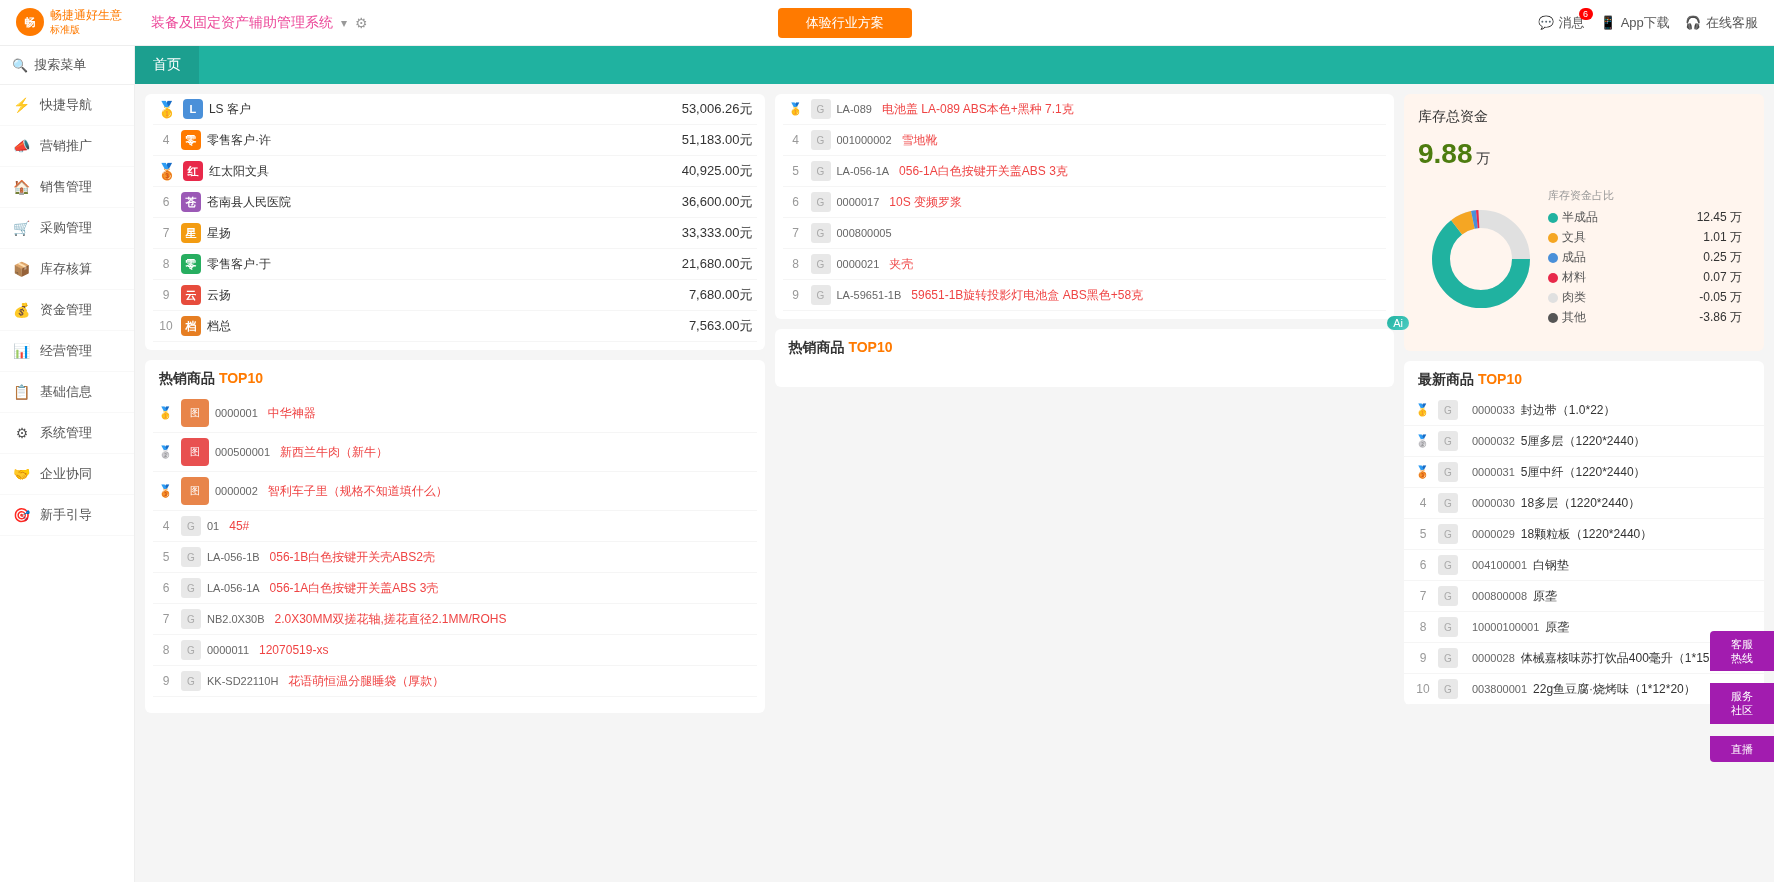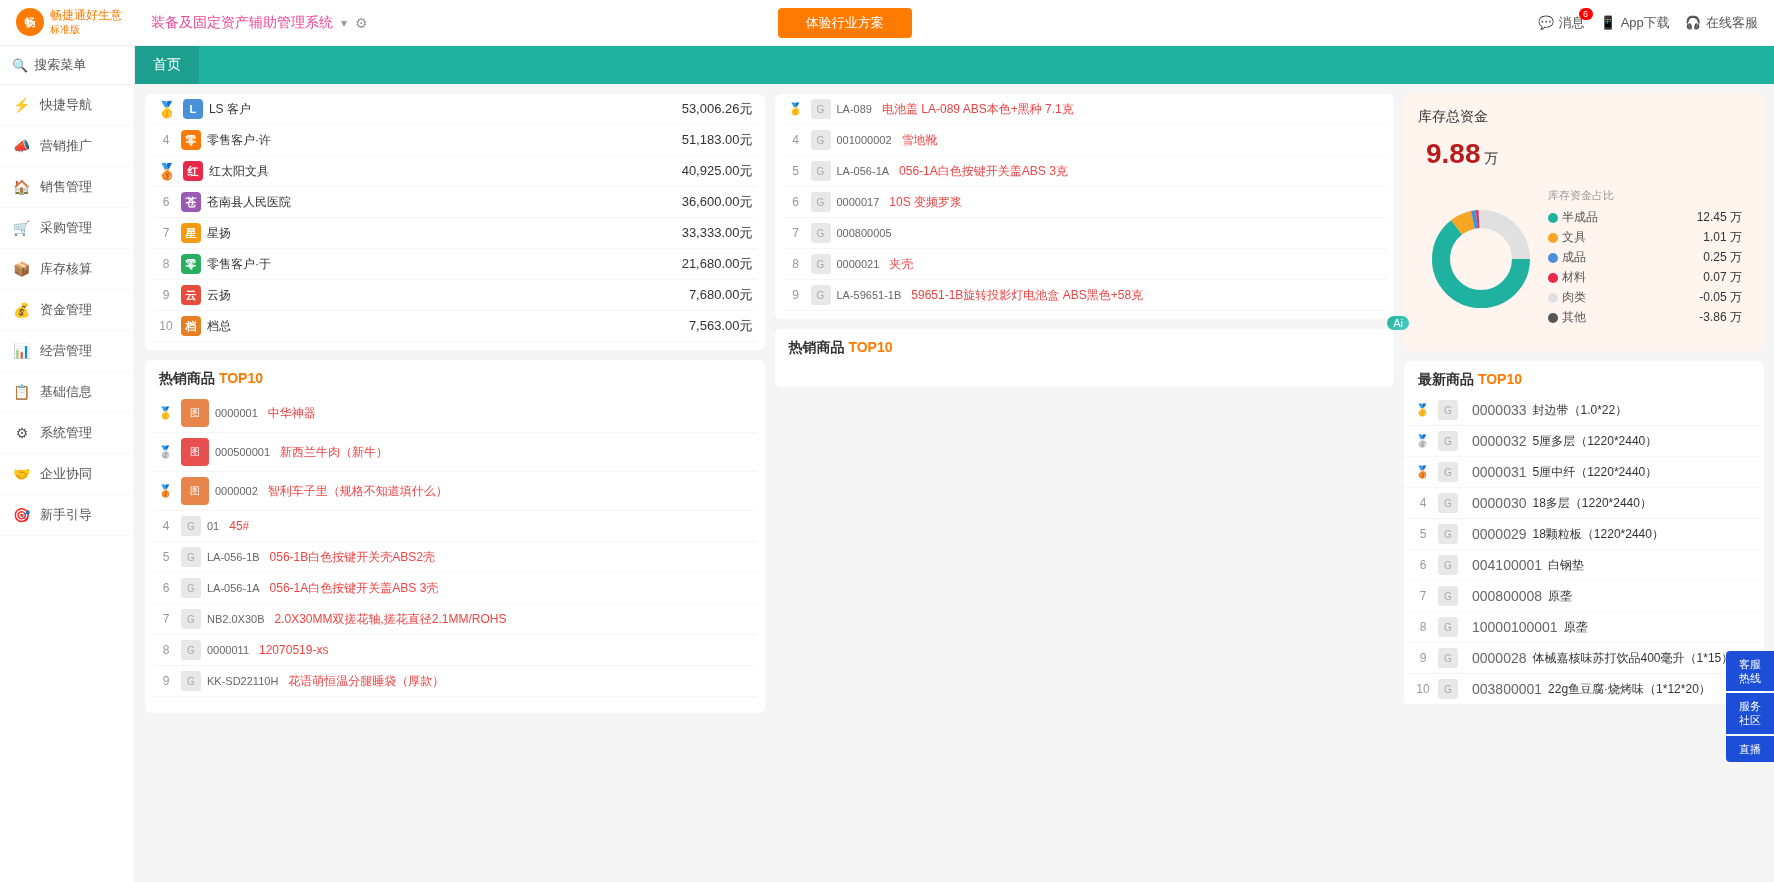--- a/index.html
+++ b/index.html
@@ -225,21 +225,21 @@
 
     
     .right-panel {}
     .inventory-card {
       background: #fff5ee;
       border-radius: 6px;
       padding: 14px;
       margin-bottom: 10px;
     }
     .inventory-title { font-size: 14px; color: #333; margin-bottom: 8px; }
-    .inventory-amount { font-size: 28px; font-weight: bold; color: #b91c1c; margin-left: 8px; }
+    .inventory-amount { font-size: 28px; font-weight: bold; color: #4d7c0f; }
     .inventory-unit { font-size: 14px; color: #333; }
 
     
     .donut-section {
       display: flex;
       gap: 12px;
       align-items: center;
       padding: 8px;
     }
     .donut-container {
@@ -287,42 +287,43 @@
       gap: 6px;
     }
     .np-rank { width: 18px; text-align: center; font-size: 12px; color: #999; }
     .np-icon {
       width: 20px; height: 20px;
       background: #e8e8e8;
       border-radius: 3px;
       display: flex; align-items: center; justify-content: center;
       font-size: 10px; color: #aaa;
     }
-    .np-code { font-size: 14px; color: #666; padding-left: 8px; }
+    .np-code { font-size: 11px; color: #666; padding-left: 8px; }
     .np-name { font-size: 12px; color: #333; flex: 1; }
 
     
     .float-service {
       position: fixed;
       right: 0;
       bottom: 120px;
       display: flex;
       flex-direction: column;
       gap: 2px;
       z-index: 999;
     }
     .float-btn {
-      width: 48px;
+      width: 64px;
       padding: 6px 4px;
-      background: #1d4ed8;
+      background: #a21caf;
       color: #fff;
       font-size: 11px;
       text-align: center;
       cursor: pointer;
       line-height: 1.3;
+      margin-top: 10px;
     }
     .float-btn:first-child { border-radius: 4px 0 0 0; }
     .float-btn:last-child { border-radius: 0 0 0 4px; }
 
     
     .section-label {
       font-size: 14px;
       font-weight: 600;
       color: #333;
       padding: 10px 14px 6px;

